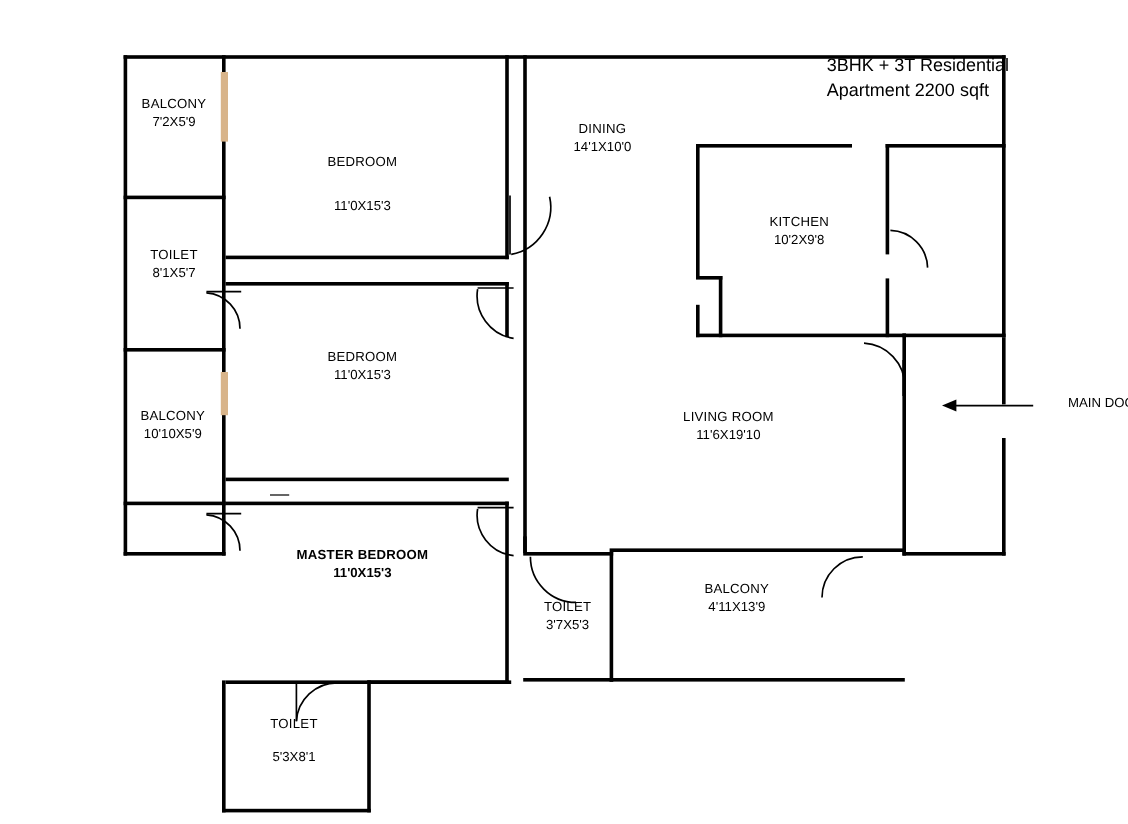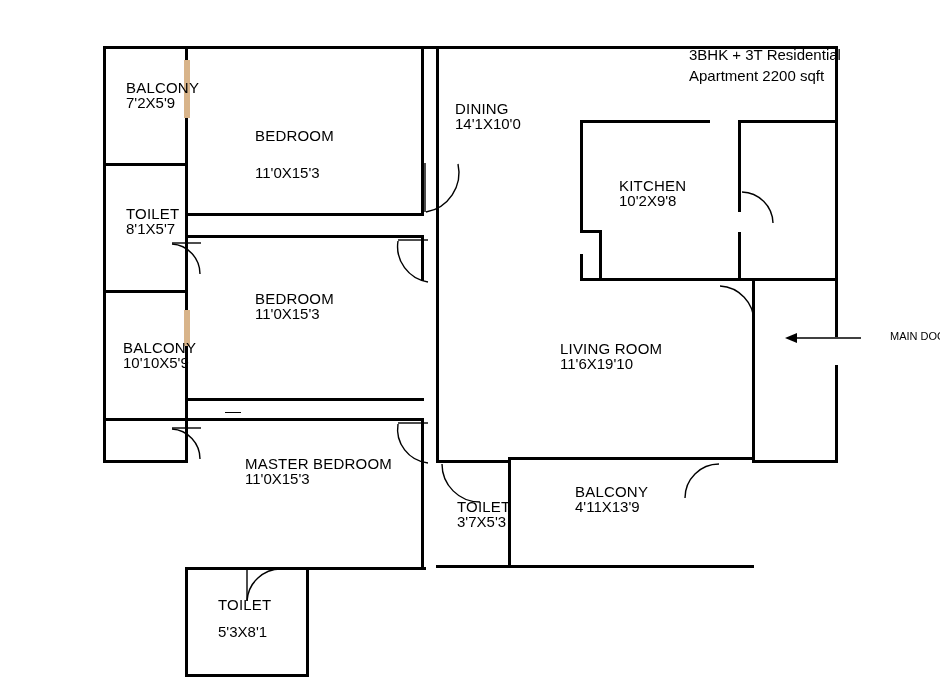--- a/index.html
+++ b/index.html
@@ -16,25 +16,25 @@
     height: 687px;
     background: #ffffff;
     overflow: hidden;
   }
   .wall {
     position: absolute;
     background: #000000;
   }
   .room-label {
     position: absolute;
+    text-align: center;
     color: #000000;
-    font-size: 15px;
+    font-size: 11px;
     line-height: 15px;
     white-space: nowrap;
-    margin-left: 23px;
   }
   .room-label .rl-name {
     display: block;
     letter-spacing: 0.2px;
   }
   .room-label .rl-dim {
     display: block;
   }
   .title {
     position: absolute;
@@ -250,21 +250,21 @@
     <span class="rl-name">BALCONY</span>
     <span class="rl-dim">10'10X5'9</span>
   </div>
 
   <div class="room-label" style="left:537px; top:341px; width:140px;">
     <span class="rl-name">LIVING ROOM</span>
     <span class="rl-dim">11'6X19'10</span>
   </div>
 
 
-  <div class="room-label" style="left:222px; top:456px; width:160px;">
+  <div class="room-label" style="left:222px; top:456px; width:160px;font-weight:bold;">
     <span class="rl-name">MASTER BEDROOM</span>
     <span class="rl-dim">11'0X15'3</span>
   </div>
 
   <div class="room-label" style="left:434px; top:499px; width:78px;">
     <span class="rl-name">TOILET</span>
     <span class="rl-dim">3'7X5'3</span>
   </div>
 
   <div class="room-label" style="left:552px; top:484px; width:124px;">

